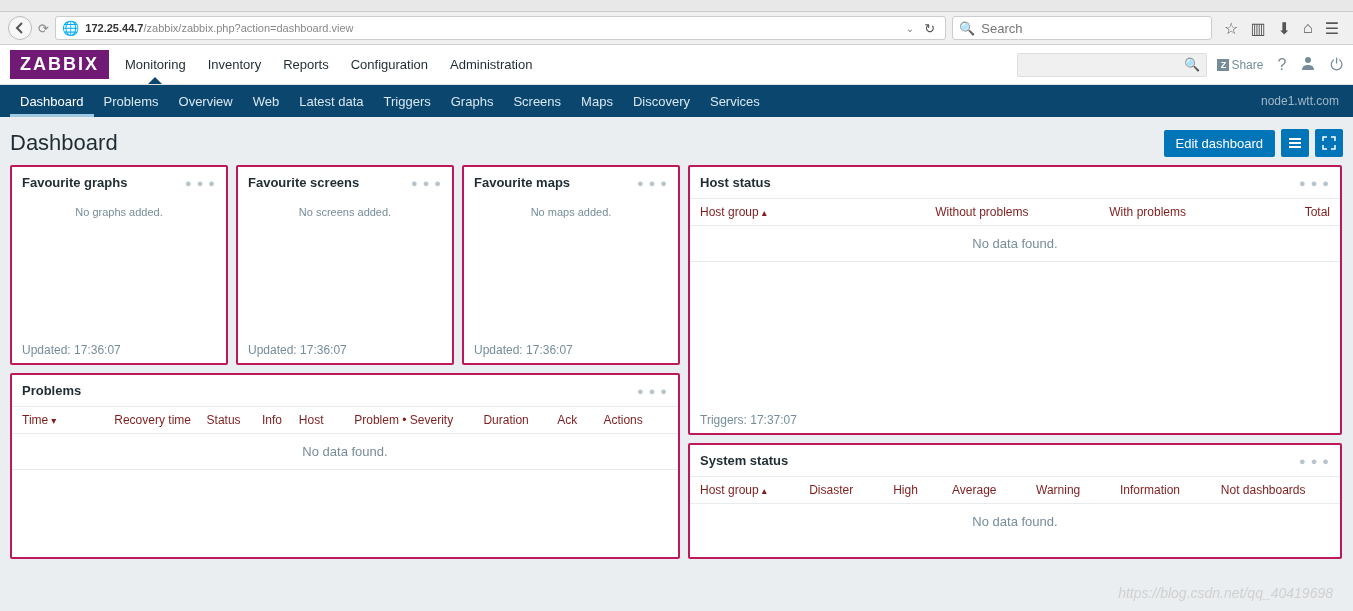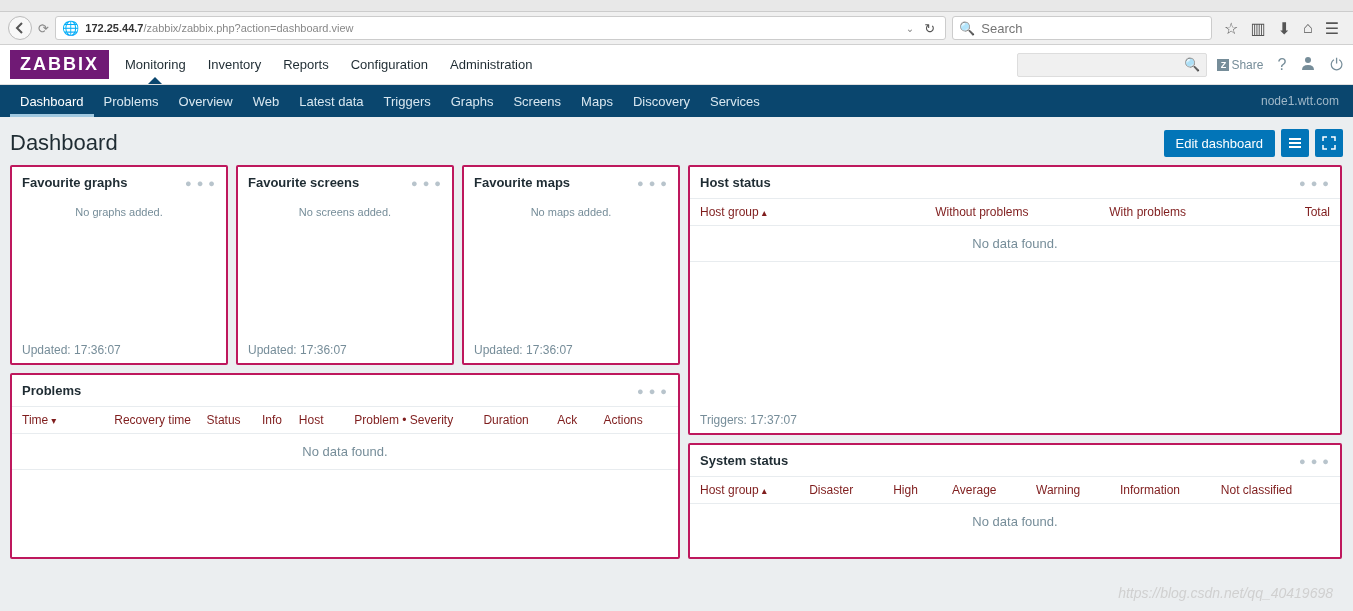--- a/index.html
+++ b/index.html
@@ -257,21 +257,21 @@
           <span class="w-head-spacer"></span>
           <span class="w-dots">● ● ●</span>
         </div>
         <div class="tbl-head">
           <div class="th th-sort sort-asc" style="flex:1.3">Host group</div>
           <div class="th">Disaster</div>
           <div class="th" style="flex:0.7">High</div>
           <div class="th">Average</div>
           <div class="th">Warning</div>
           <div class="th" style="flex:1.2">Information</div>
-          <div class="th" style="flex:1.3">Not classified</div>
+          <div class="th" style="flex:1.3">Not dashboards</div>
         </div>
         <div class="no-data" style="border-bottom:none">No data found.</div>
       </div>
     </div>
   </div>
 </div>
 
 <div class="watermark">https://blog.csdn.net/qq_40419698</div>
 
 </body></html>

